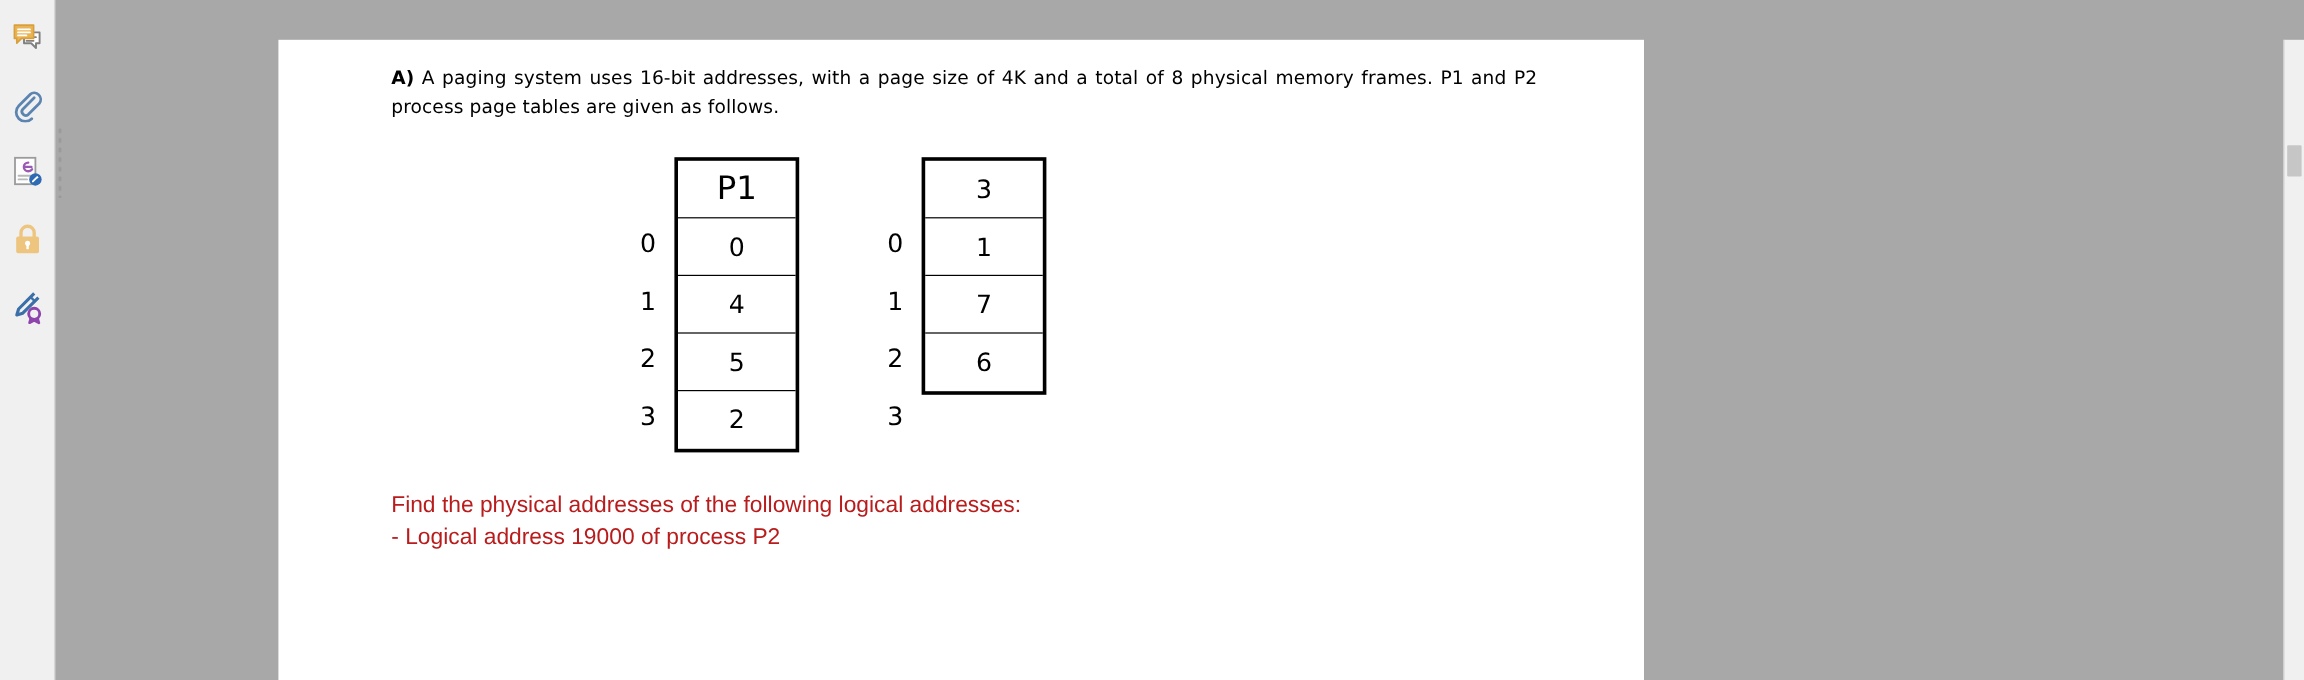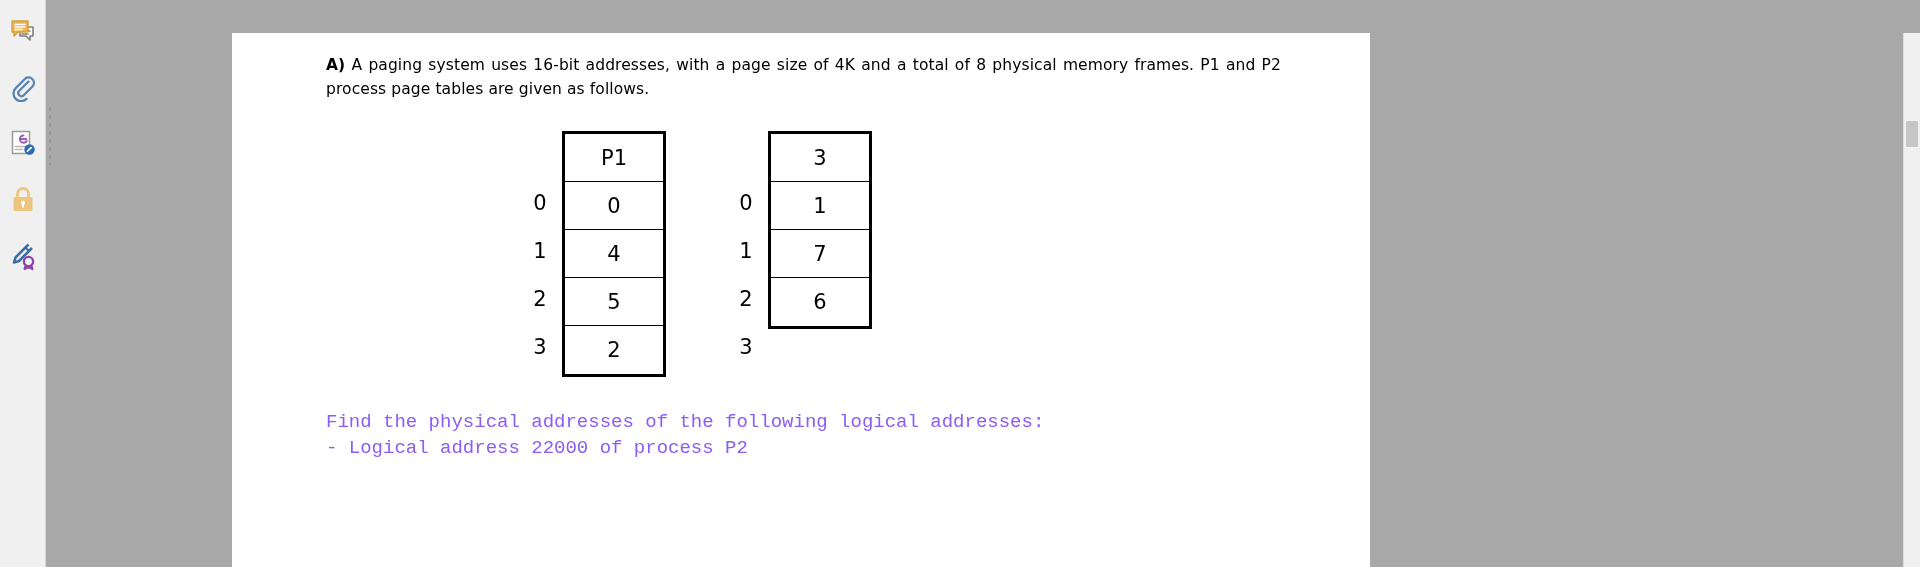--- a/index.html
+++ b/index.html
@@ -54,22 +54,22 @@
     position:absolute;left:94px;top:20px;width:955px;
     font-family:"DejaVu Sans",sans-serif;
     font-size:15.5px;line-height:24px;color:#000;
     text-align:justify;
     letter-spacing:.1px;
   }
   .q-para b{font-weight:bold;}
 
   .serif-block{
     position:absolute;left:94px;top:376px;
-    font-family:Liberation Mono, monospace;
-    font-size:19px;line-height:26px;color:#8b5cf6;
+    font-family:Liberation Sans, sans-serif;
+    font-size:19px;line-height:26px;color:#b91c1c;
     white-space:nowrap;
   }
   .serif-block div{margin:0;padding:0;}
 
   
   .tables{
     position:absolute;left:0;top:98px;width:100%;height:256px;
   }
   .tblgroup{position:absolute;display:flex;align-items:flex-start;}
   .tblgroup.p1{left:286px;top:0;}
@@ -89,21 +89,21 @@
     width:98px;border:3.5px solid #000;border-top-width:3px;
     background:#fff;box-sizing:content-box;
   }
   .tbl .cell{
     height:48px;line-height:48px;text-align:center;
     font-family:"DejaVu Sans",sans-serif;
     font-size:21px;color:#000;
     border-bottom:1.6px solid #000;
     box-sizing:border-box;
   }
-  .tbl .cell.head{font-size:21px;}
+  .tbl .cell.head{font-size:27px;}
   .tbl .cell.last{border-bottom:none;}
 
   
   .scrollbar{
     position:absolute;right:0;top:0;width:16px;height:567px;
     background:#f0f0f0;border-left:1px solid #dcdcdc;
     z-index:7;
   }
   .scroll-thumb{
     position:absolute;left:2px;top:88px;width:12px;height:26px;
@@ -200,21 +200,21 @@
               <div class="cell">1</div>
               <div class="cell">7</div>
               <div class="cell last">6</div>
             </div>
           </div>
 
         </div>
 
         <div class="serif-block">
           <div>Find the physical addresses of the following logical addresses:</div>
-          <div>- Logical address 22000 of process P2</div>
+          <div>- Logical address 19000 of process P2</div>
         </div>
 
       </div>
     </div>
 
     <div class="scrollbar">
       <div class="scroll-thumb"></div>
     </div>
   </div>
 

